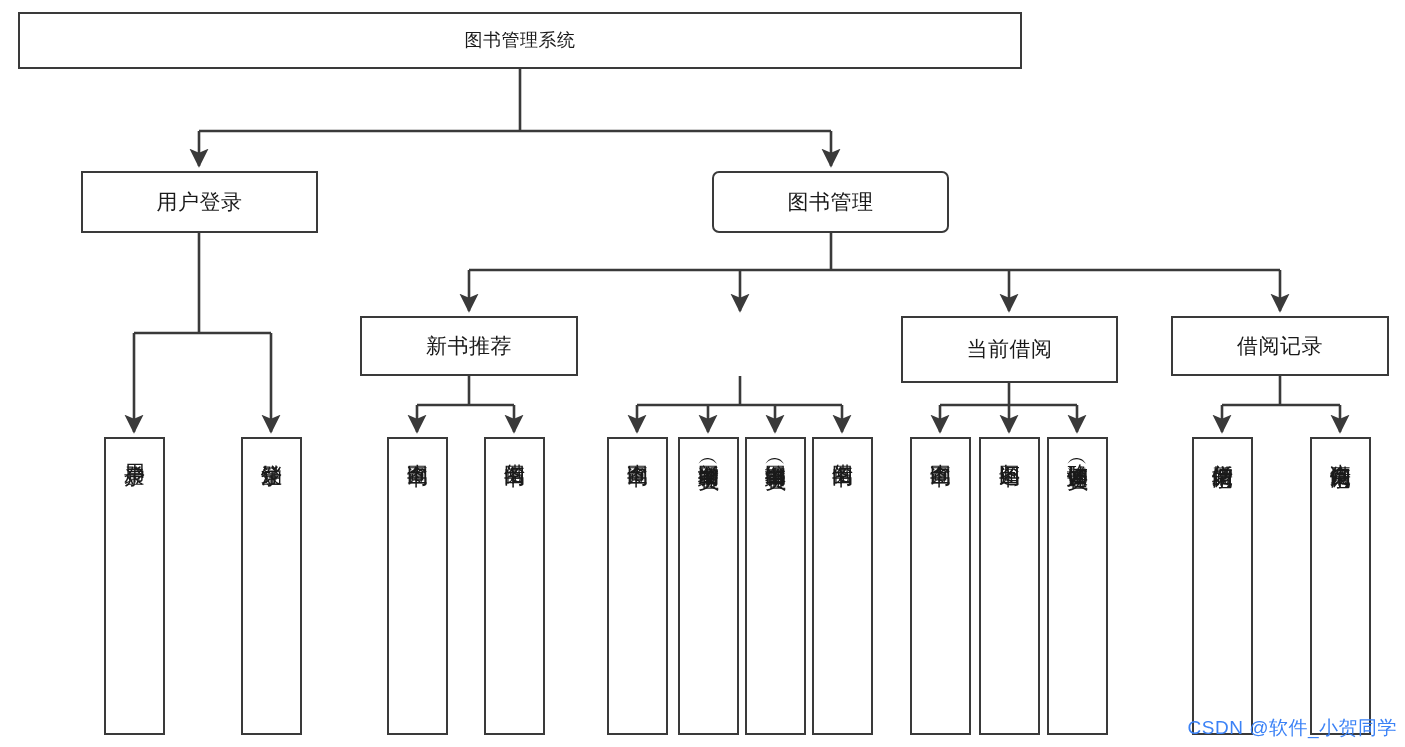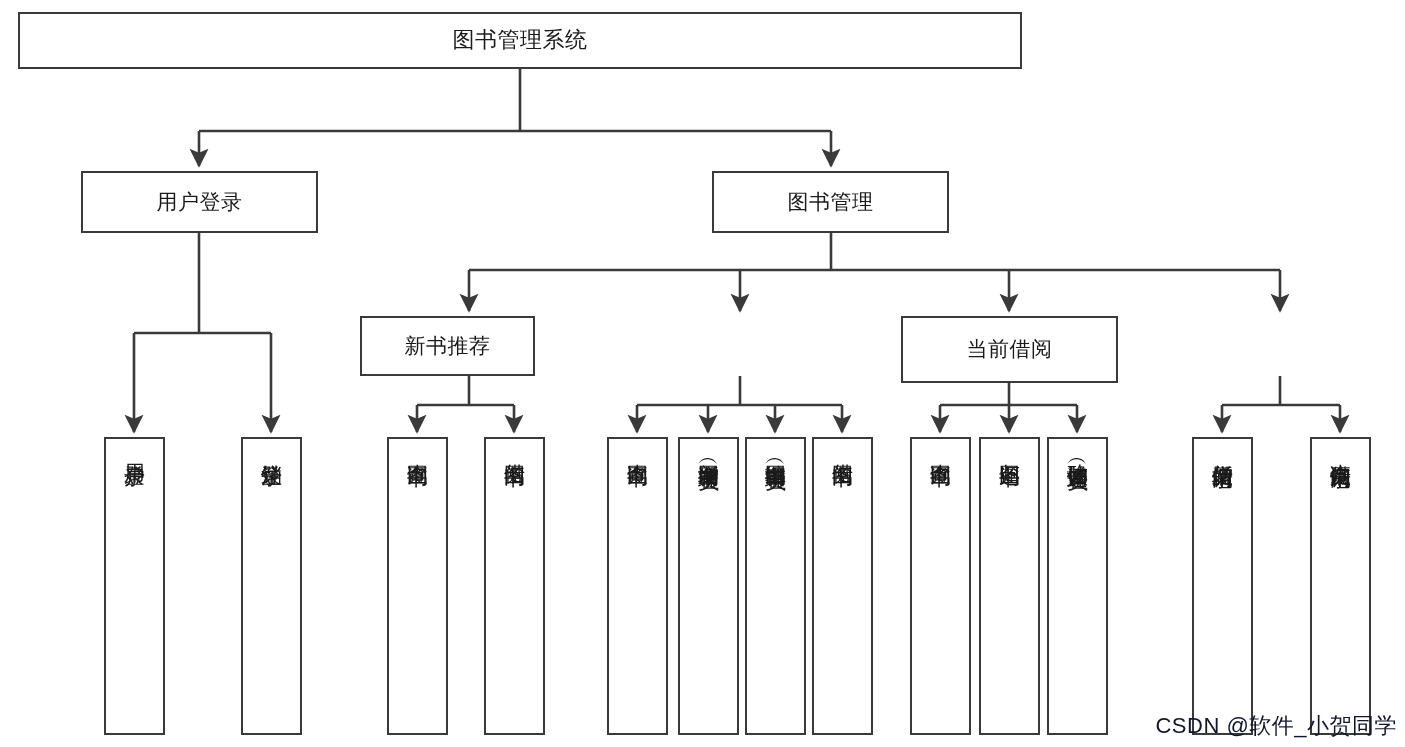--- a/index.html
+++ b/index.html
@@ -43,40 +43,40 @@
     white-space: nowrap;
   }
   .node.horizontal .node-label {
     font-size: 21px;
     letter-spacing: 0.5px;
   }
   .node.root {
     border-width: 2.5px;
   }
   .node.root .node-label {
-    font-size: 22px;
+    font-size: 18px;
   }
   .node.vertical {
     align-items: flex-start;
     padding-top: 8px;
   }
   .node.vertical .node-label {
     writing-mode: vertical-rl;
     text-orientation: upright;
     font-size: 21px;
     line-height: 1.34;
     letter-spacing: 1px;
     white-space: nowrap;
   }
   .watermark {
     position: absolute;
     right: 8px;
     bottom: 6px;
-    font-size: 22px;
-    color: #0f172a;
+    font-size: 19px;
+    color: #3b82f6;
     letter-spacing: 0.5px;
     user-select: none;
     white-space: nowrap;
   }
 </style>
 </head>
 <body>
 
 <div id="canvas">
 
@@ -131,33 +131,36 @@
   </svg>
 
   <div class="node horizontal root" style="left:18px; top:12px; width:1004px; height:57px;">
     <span class="node-label">图书管理系统</span>
   </div>
 
   <div class="node horizontal" style="left:81px; top:171px; width:237px; height:62px;">
     <span class="node-label">用户登录</span>
   </div>
 
-  <div class="node horizontal" style="left:712px; top:171px; width:237px; height:62px;">
+  <div class="node horizontal" style="left:712px; top:171px; width:237px; height:62px;border-radius:7px;">
     <span class="node-label">图书管理</span>
   </div>
 
-  <div class="node horizontal" style="left:360px; top:316px; width:175px; height:60px;">
+  <div class="node horizontal" style="left:360px; top:316px; width:218px; height:60px;">
     <span class="node-label">新书推荐</span>
   </div>
 
 
   <div class="node horizontal" style="left:901px; top:316px; width:217px; height:67px;">
     <span class="node-label">当前借阅</span>
   </div>
 
+  <div class="node horizontal" style="left:1171px; top:316px; width:218px; height:60px;">
+    <span class="node-label">借阅记录</span>
+  </div>
 
   <div class="node vertical" style="left:104px; top:437px; width:61px; height:298px;">
     <span class="node-label">用户登录</span>
   </div>
 
   <div class="node vertical" style="left:241px; top:437px; width:61px; height:298px;">
     <span class="node-label">注销登录</span>
   </div>
 
   <div class="node vertical" style="left:387px; top:437px; width:61px; height:298px;">

